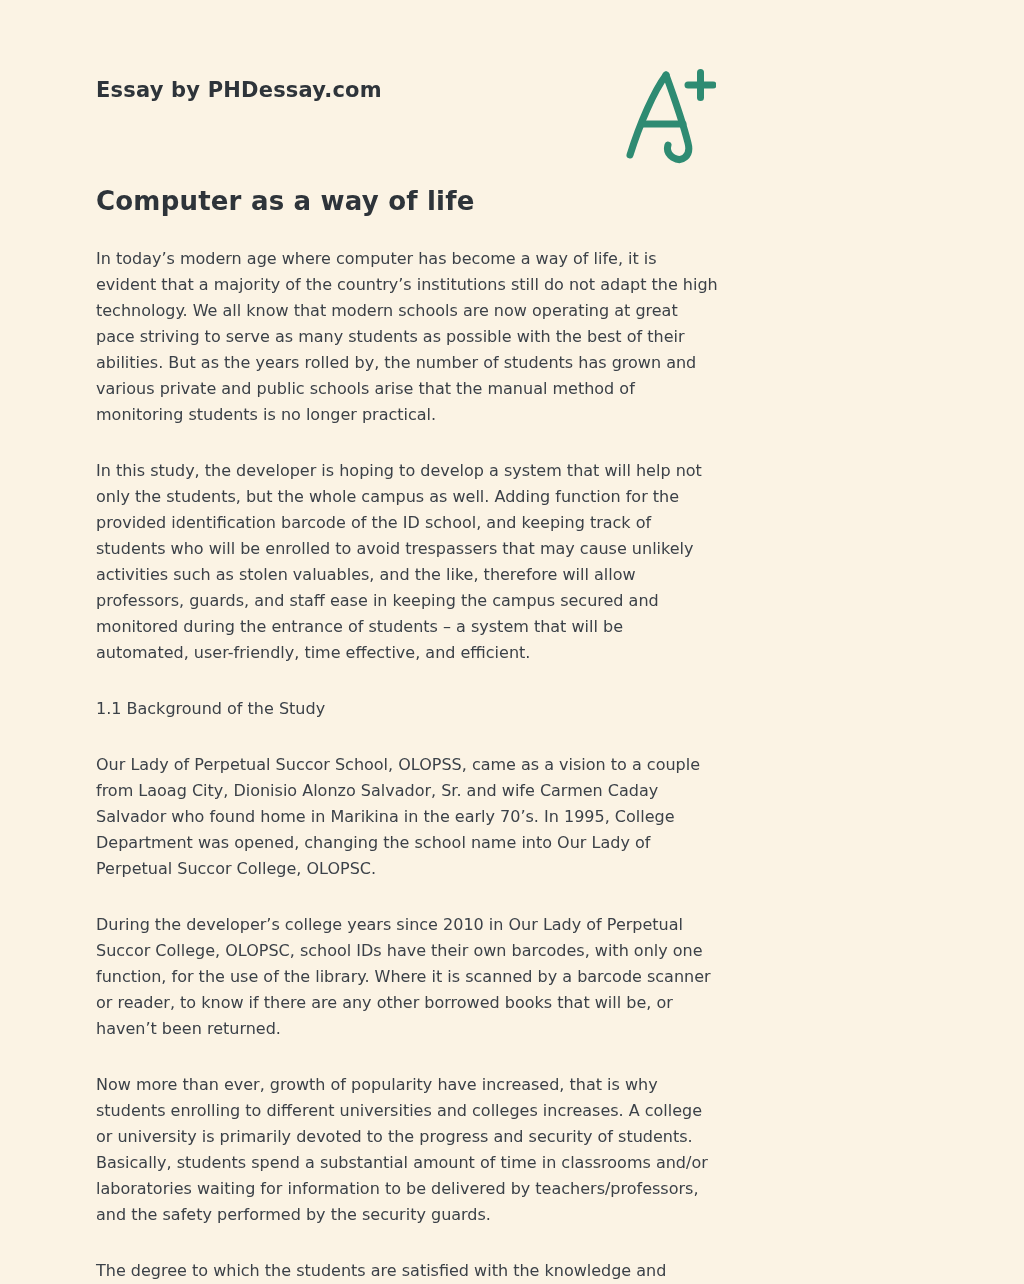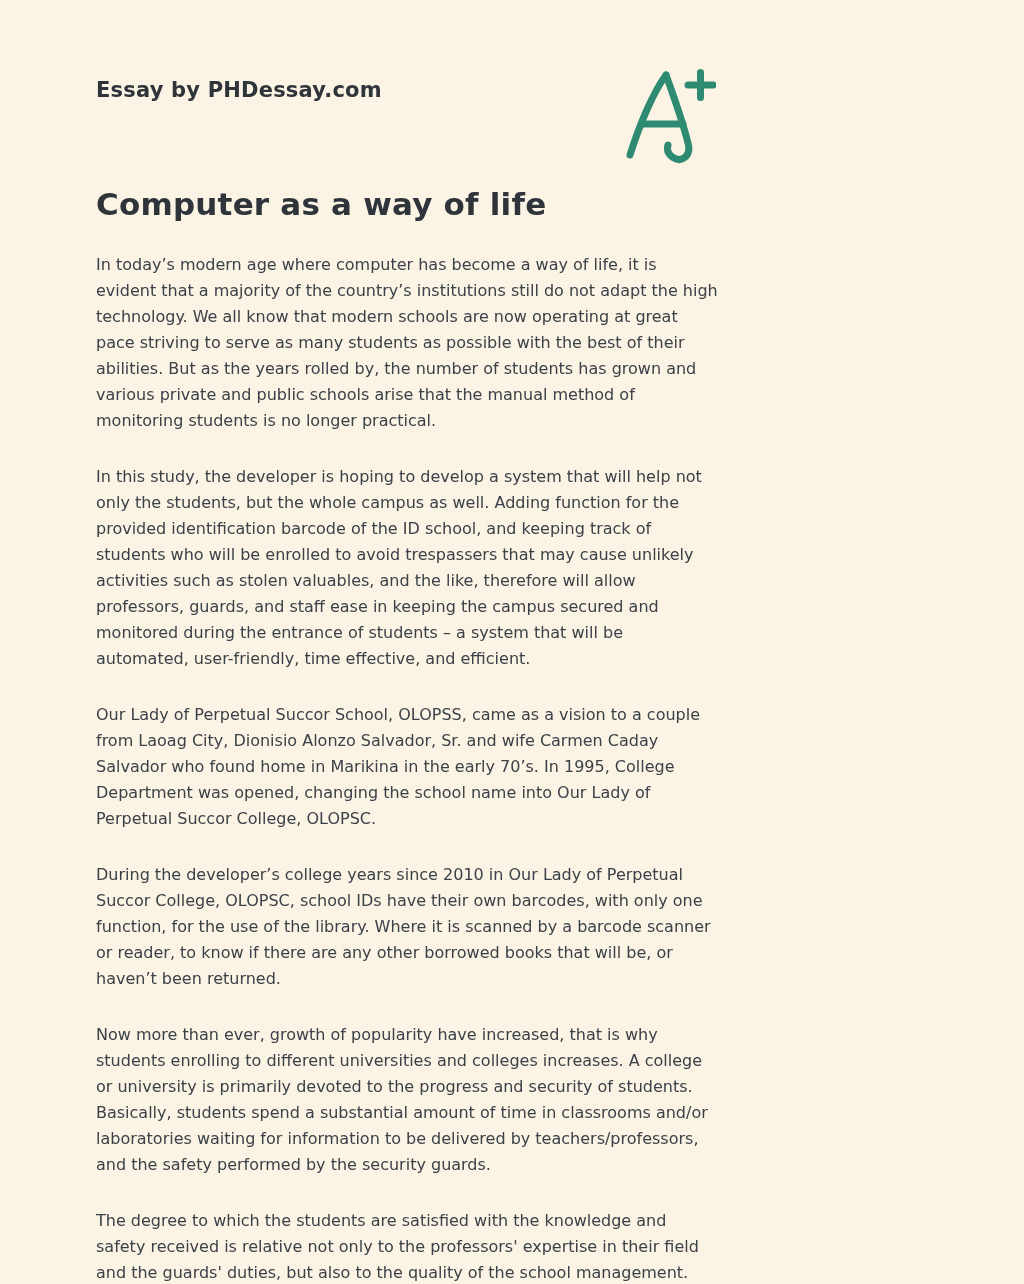--- a/index.html
+++ b/index.html
@@ -37,21 +37,21 @@
   .logo {
     position: absolute;
     top: 64px;
     right: 98px;
     width: 100px;
     height: 102px;
   }
   .logo svg { width: 100%; height: 100%; }
   h1.title {
     margin-top: 84px;
-    font-size: 31px;
+    font-size: 26px;
     font-weight: 700;
     color: #2e343a;
     letter-spacing: 0.2px;
   }
   .article { margin-top: 30px; }
   .article p {
     font-size: 16px;
     line-height: 26px;
     margin-top: 30px;
     color: #3b4148;
@@ -79,20 +79,21 @@
       </svg>
     </div>
   </header>
 
   <main>
     <h1 class="title">Computer as a way of life</h1>
 
     <div class="article">
       <p>In today’s modern age where computer has become a way of life, it is evident that a majority of the country’s institutions still do not adapt the high technology. We all know that modern schools are now operating at great pace striving to serve as many students as possible with the best of their abilities. But as the years rolled by, the number of students has grown and various private and public schools arise that the manual method of monitoring students is no longer practical.</p>
       <p>In this study, the developer is hoping to develop a system that will help not only the students, but the whole campus as well. Adding function for the provided identification barcode of the ID school, and keeping track of students who will be enrolled to avoid trespassers that may cause unlikely activities such as stolen valuables, and the like, therefore will allow professors, guards, and staff ease in keeping the campus secured and monitored during the entrance of students – a system that will be automated, user-friendly, time effective, and efficient.</p>
+      <p>1.1 Background of the Study</p>
       <p>Our Lady of Perpetual Succor School, OLOPSS, came as a vision to a couple from Laoag City, Dionisio Alonzo Salvador, Sr. and wife Carmen Caday Salvador who found home in Marikina in the early 70’s. In 1995, College Department was opened, changing the school name into Our Lady of Perpetual Succor College, OLOPSC.</p>
       <p>During the developer’s college years since 2010 in Our Lady of Perpetual Succor College, OLOPSC, school IDs have their own barcodes, with only one function, for the use of the library. Where it is scanned by a barcode scanner or reader, to know if there are any other borrowed books that will be, or haven’t been returned.</p>
       <p>Now more than ever, growth of popularity have increased, that is why students enrolling to different universities and colleges increases. A college or university is primarily devoted to the progress and security of students. Basically, students spend a substantial amount of time in classrooms and/or laboratories waiting for information to be delivered by teachers/professors, and the safety performed by the security guards.</p>
       <p>The degree to which the students are satisfied with the knowledge and safety received is relative not only to the professors' expertise in their field and the guards' duties, but also to the quality of the school management. And we all know that as the number of students continually increase, maintaining the security of a school can also become increasingly difficult, especially if everything is done manually.</p>
       <p>1.2 Conceptual Framework</p>
       <p>Inputs ProcessOutputs</p>
 
     </div>
   </main>
 

